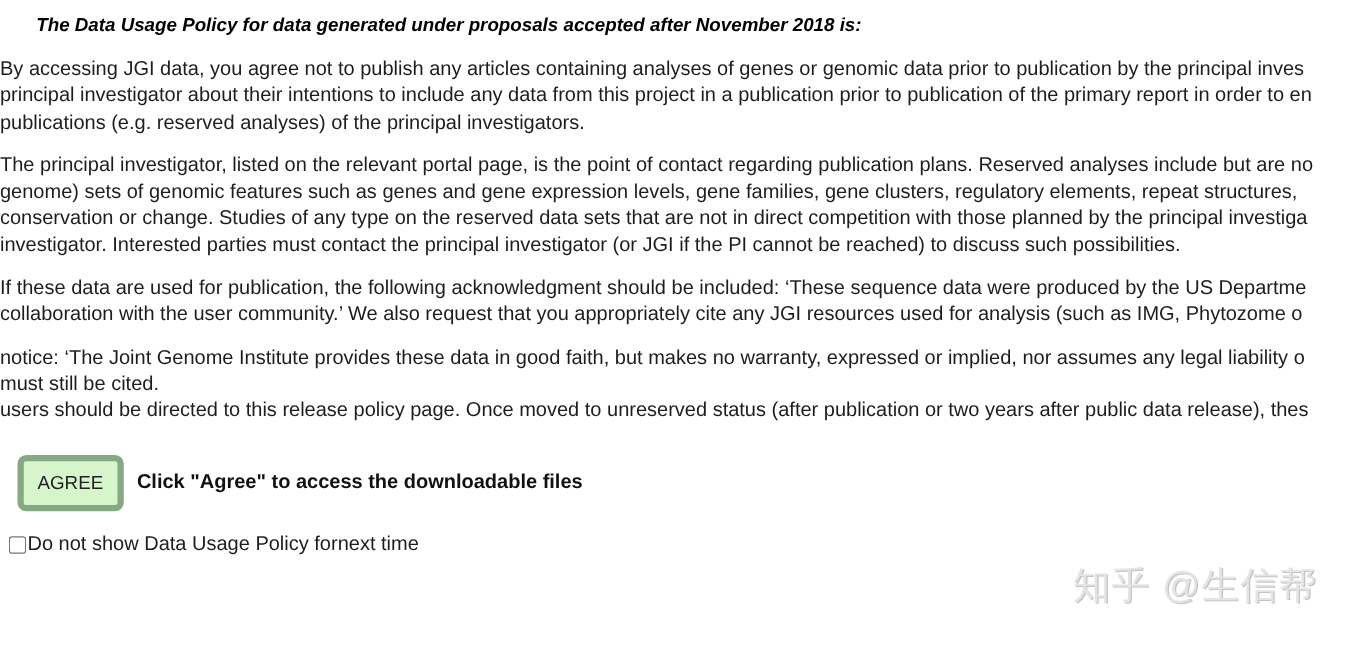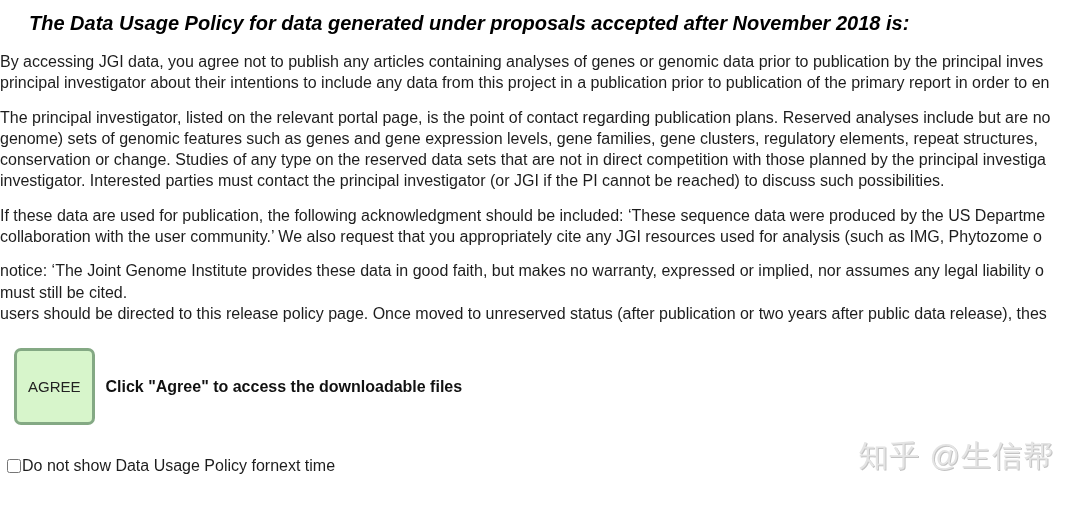--- a/index.html
+++ b/index.html
@@ -4,53 +4,54 @@
 <style>
   * { box-sizing: border-box; }
   html, body { margin: 0; padding: 0; }
   body {
     width: 1080px; height: 520px; overflow: hidden;
     background: #ffffff; position: relative;
     font-family: "Liberation Sans", "DejaVu Sans", sans-serif;
     color: #1d1d1d;
   }
   h1.title {
-    font-size: 20px; font-weight: bold; font-style: italic;
+    font-size: 15px; font-weight: bold; font-style: italic;
     color: #000; margin: 12px 0 16px 29px; white-space: nowrap;
   }
   .para { margin: 13px 0; font-size: 16px; }
   .pline { line-height: 21.3px; white-space: nowrap; }
   .b { font-weight: bold; }
   .lnk { color: inherit; cursor: pointer; }
   .agree-row { margin: 24px 0 0 14px; display: flex; align-items: center; gap: 11px; }
   .agree-btn {
     font-family: inherit; font-size: 15px; color: #222;
-    padding: 27px 11px; border: 3px solid #14532d; border-radius: 7px;
+    padding: 9px 11px; border: 5px solid #14532d; border-radius: 7px;
     background: #d7f5cb; cursor: pointer;
   }
   .agree-note { font-size: 16px; font-weight: bold; color: #111; white-space: nowrap; }
-  .chk-row { margin: 32px 0 0 7px; display: flex; align-items: center; font-size: 16px; white-space: nowrap; }
+  .chk-row { margin: 18px 0 0 7px; display: flex; align-items: center; font-size: 16px; white-space: nowrap; }
   .chk-row input { width: 14px; height: 14px; margin: 0 1px 0 0; }
   .watermark {
-    position: absolute; top: 436px; right: 26px;
+    position: absolute; top: 448px; right: 26px;
     font-size: 30px; letter-spacing: 1px;
     font-family: sans-serif;
     color: #e4e4e4; text-shadow: 1px 1px 0 #c3c3c3;
     white-space: nowrap; pointer-events: none;
   }
 </style>
 </head>
 <body>
 
 <h1 class="title">The Data Usage Policy for data generated under proposals accepted after November 2018 is:</h1>
 
 <section id="policy-text">
     <div class="para">
       <div class="pline"><span>By accessing JGI data, you agree not to publish any articles containing analyses of genes or genomic data prior to publication by the principal inves</span></div>
       <div class="pline"><span>principal investigator about their intentions to include any data from this project in a publication prior to publication of the primary report in order to en</span></div>
+      <div class="pline"><span>publications (e.g. reserved analyses) of the principal investigators.</span></div>
     </div>
     <div class="para">
       <div class="pline"><span>The principal investigator, listed on the relevant portal page, is the point of contact regarding publication plans. Reserved analyses include but are no</span></div>
       <div class="pline"><span>genome) sets of genomic features such as genes and gene expression levels, gene families, gene clusters, regulatory elements, repeat structures,</span></div>
       <div class="pline"><span>conservation or change. Studies of any type on the reserved data sets that are not in direct competition with those planned by the principal investiga</span></div>
       <div class="pline"><span>investigator. Interested parties must contact the principal investigator (or </span><a class="lnk">JGI</a><span> if the PI cannot be reached) to discuss such possibilities.</span></div>
     </div>
     <div class="para">
       <div class="pline"><span>If these data are used for publication, the following acknowledgment should be included: ‘These sequence data were produced by the US Departme</span></div>
       <div class="pline"><span>collaboration with the user community.’ We also request that you appropriately cite any JGI resources used for analysis (such as IMG, Phytozome o</span></div>

